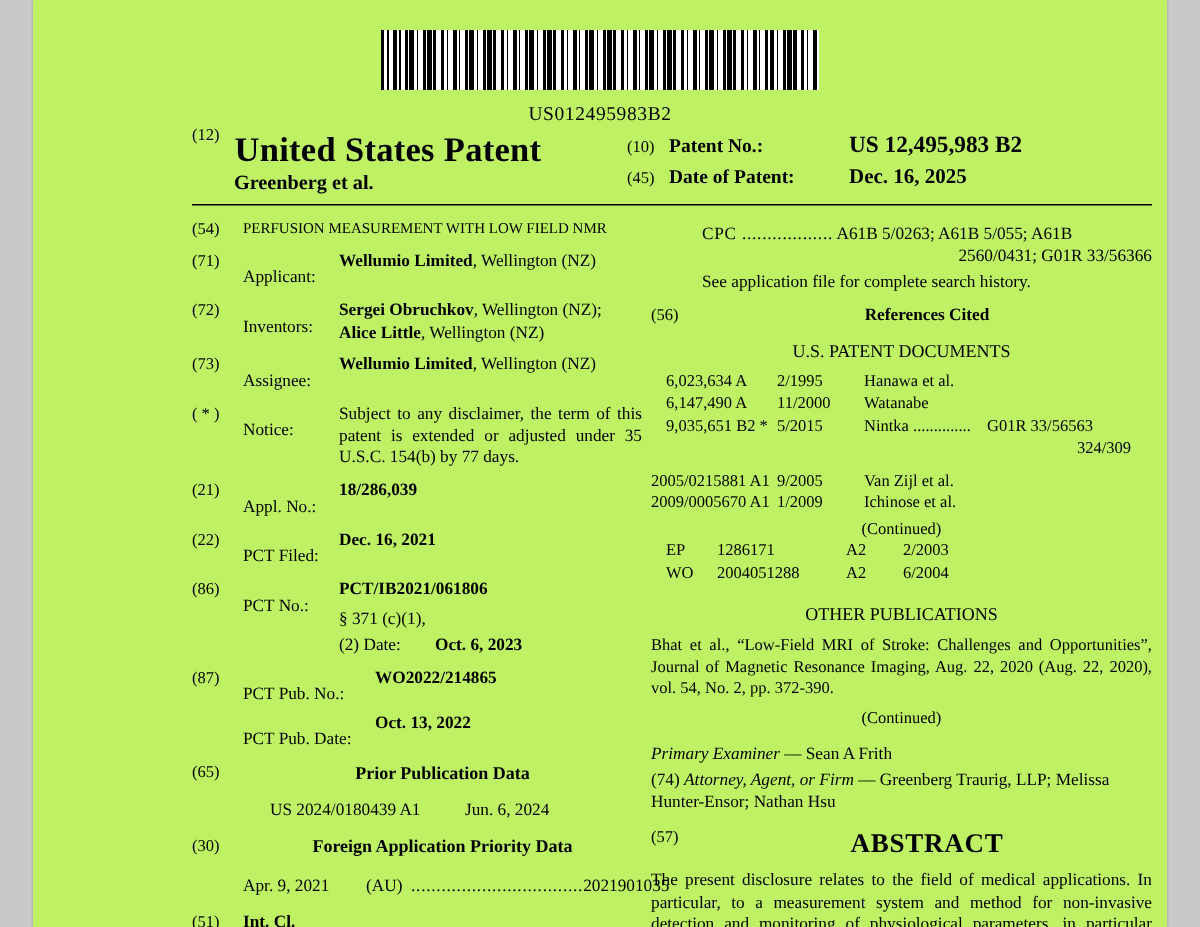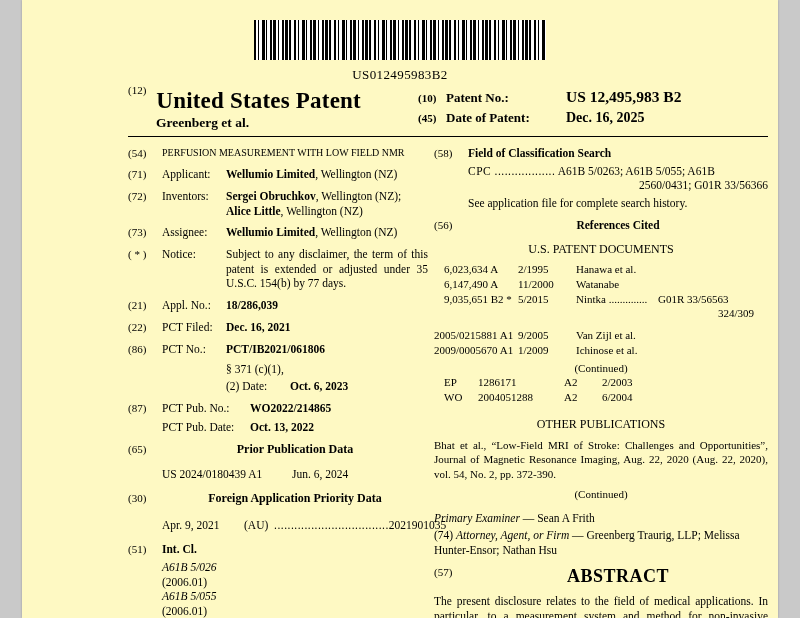--- a/index.html
+++ b/index.html
@@ -12,21 +12,21 @@
     height: 618px;
     overflow: hidden;
     font-family: "Liberation Serif", serif;
   }
   .page {
     position: absolute;
     left: 22px;
     top: 0;
     width: 756px;
     height: 618px;
-    background: #fef9c3;
+    background: #bef264;
     box-shadow: 0 0 2px rgba(0,0,0,0.25);
     overflow: hidden;
   }
   .barcode-area {
     position: absolute;
     left: 0;
     top: 20px;
     width: 756px;
     text-align: center;
   }
@@ -97,21 +97,20 @@
   }
   .hr-row {
     display: flex;
     align-items: baseline;
     margin-bottom: 4px;
   }
   .hr-tag {
     width: 28px;
     font-size: 11px;
     flex: none;
-    font-weight: bold;
   }
   .hr-label {
     width: 120px;
     font-weight: bold;
     font-size: 13px;
     flex: none;
   }
   .hr-value {
     font-weight: bold;
     font-size: 15.5px;
@@ -150,20 +149,21 @@
     margin-bottom: 7px;
   }
   .tag {
     width: 34px;
     flex: none;
     font-size: 11px;
   }
   .lbl {
     width: 64px;
     flex: none;
+    margin-top: 11px;
   }
   .body { flex: 1; }
   .b { font-weight: bold; }
   .i { font-style: italic; }
 
   .title-entry .body {
     font-weight: normal;
     text-transform: uppercase;
     font-size: 10px;
     line-height: 1.3;
@@ -345,21 +345,21 @@
       <span class="tag"></span>
       <span class="lbl" style="width:88px">PCT Pub. Date:</span>
       <span class="body b">Oct. 13, 2022</span>
     </div>
 
     <div class="entry" style="display:block">
       <div style="display:flex">
         <span class="tag">(65)</span>
         <span class="body center-head" style="margin-top:0">Prior Publication Data</span>
       </div>
-      <div style="display:flex;margin-top:4px;margin-left:34px">
+      <div style="display:flex;margin-top:4px;margin-left:52px">
         <span style="width:130px;flex:none">US 2024/0180439 A1</span>
         <span>Jun. 6, 2024</span>
       </div>
     </div>
 
     <div class="entry" style="display:block;margin-top:10px">
       <div style="display:flex">
         <span class="tag">(30)</span>
         <span class="body center-head" style="margin-top:0">Foreign Application Priority Data</span>
       </div>
@@ -390,24 +390,20 @@
           <span>(2006.01)</span>
         </div>
       </div>
     </div>
 
   </div>
 
   <div class="col-right">
 
     <div class="entry" style="display:block">
-      <div style="display:flex">
-        <span class="tag">(58)</span>
-        <span class="b">Field of Classification Search</span>
-      </div>
       <div style="margin-left:34px;margin-top:3px">
         <div>
           <span class="dots">CPC ..................</span>
           <span>A61B 5/0263; A61B 5/055; A61B</span>
         </div>
         <div style="text-align:right">2560/0431; G01R 33/56366</div>
         <div style="margin-top:3px">See application file for complete search history.</div>
       </div>
     </div>
 

